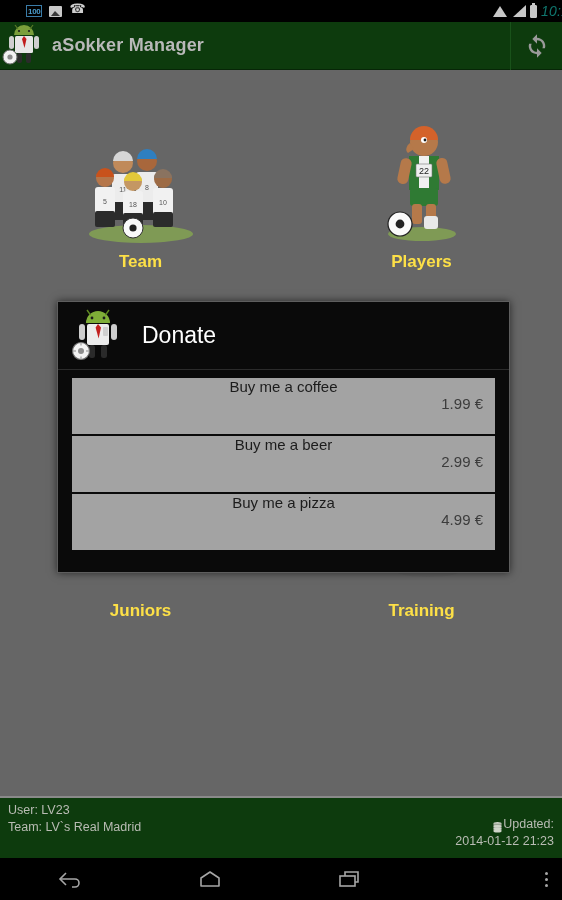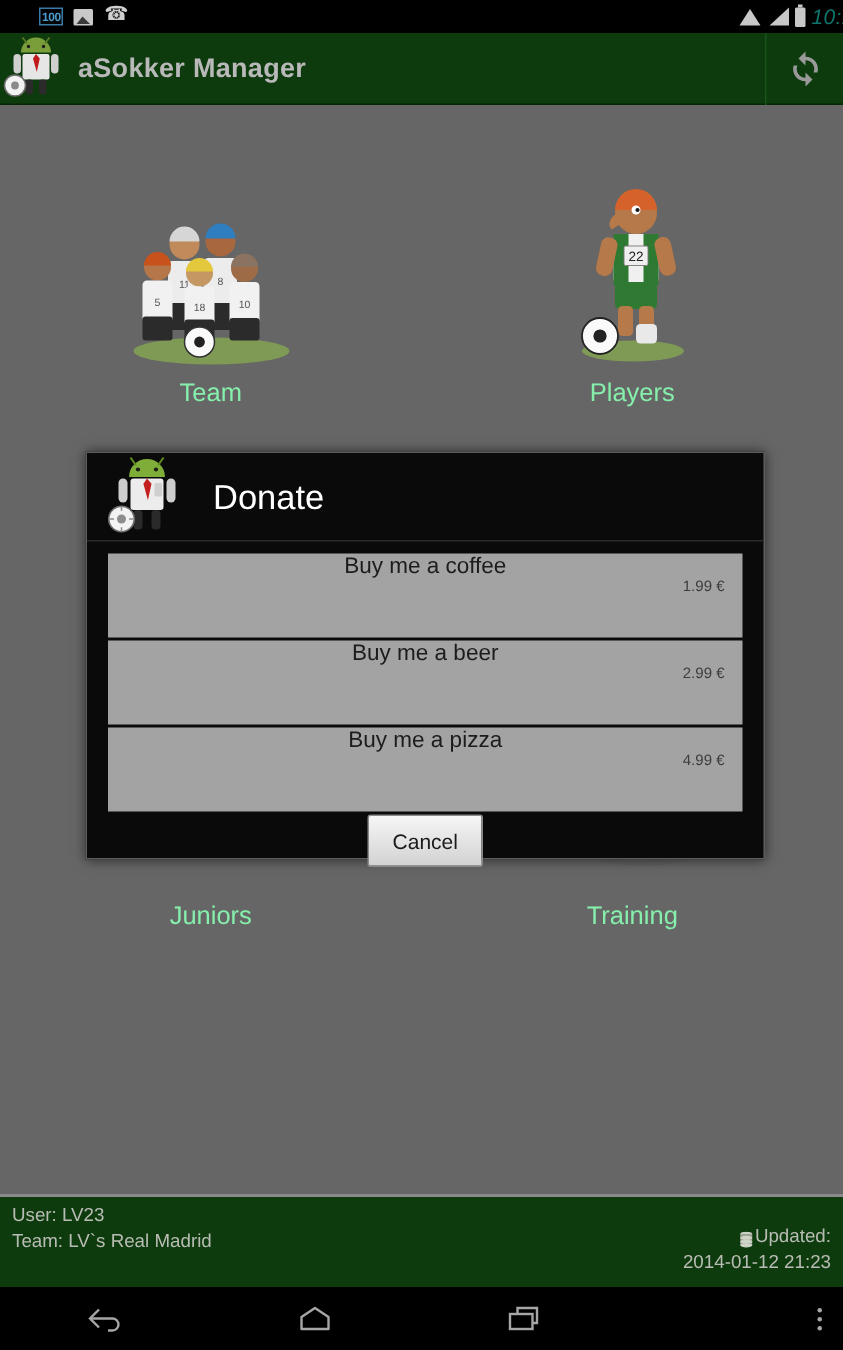--- a/index.html
+++ b/index.html
@@ -90,21 +90,21 @@
     position:absolute; top:0; left:0; width:562px; height:726px;
     display:grid; grid-template-columns:1fr 1fr; grid-template-rows:1fr 1fr;
     padding-top:28px;
   }
   .cell {
     display:flex; flex-direction:column; align-items:center;
     justify-content:flex-start; padding-top:18px;
   }
   .cell-art { width:140px; height:130px; position:relative; }
   .cell-label {
-    margin-top:6px; color:#86efac; font-size:17px; font-weight:normal;
+    margin-top:6px; color:#fde047; font-size:17px; font-weight:bold;
   }
 
   
   .scrim { position:absolute; inset:0; background:rgba(0,0,0,0); }
   .dialog {
     position:absolute; left:57px; top:301px; width:453px; height:272px;
     background:#0a0a0a; border:1px solid #5e5e5e;
     box-shadow:0 0 8px rgba(0,0,0,0.6);
     display:flex; flex-direction:column;
   }
@@ -116,21 +116,21 @@
   .dlg-title { color:#fff; font-size:23px; margin-left:18px; }
   .dlg-body {
     flex:1; padding:8px 14px 0 14px; display:flex; flex-direction:column;
     gap:2px;
   }
   .donate-item {
     height:56px; background:#a3a3a3; display:flex; align-items:center;
     padding:0 12px; cursor:pointer;flex-direction:column;
   }
   .donate-item .lbl { color:#1c1c1c; font-size:15px; }
-  .donate-item .price { margin-left:auto; color:#3c3c3c; font-size:10px; }
+  .donate-item .price { margin-left:auto; color:#3c3c3c; font-size:15px; }
   .dlg-footer {
     height:46px; display:flex; align-items:flex-start; justify-content:center;
     padding-top:2px;
   }
   .cancel-btn {
     width:77px; height:35px;
     background:linear-gradient(#f6f6f6,#d2d2d2);
     border:1px solid #8a8a8a; border-radius:2px;
     color:#1b1b1b; font-size:14px; cursor:pointer;
     display:flex; align-items:center; justify-content:center;
@@ -386,23 +386,20 @@
       <div class="donate-item">
         <span class="lbl">Buy me a beer</span>
         <span class="price">2.99 €</span>
       </div>
       <div class="donate-item">
         <span class="lbl">Buy me a pizza</span>
         <span class="price">4.99 €</span>
       </div>
     </div>
 
-    <div class="dlg-footer">
-      <button class="cancel-btn">Cancel</button>
-    </div>
   </div>
 
   <div class="infobar">
     <div class="info-left">
       <div class="info-line">User: LV23</div>
       <div class="info-line">Team: LV`s Real Madrid</div>
     </div>
     <div class="info-right">
       <div class="upd-row">
         <span class="db-icon">

